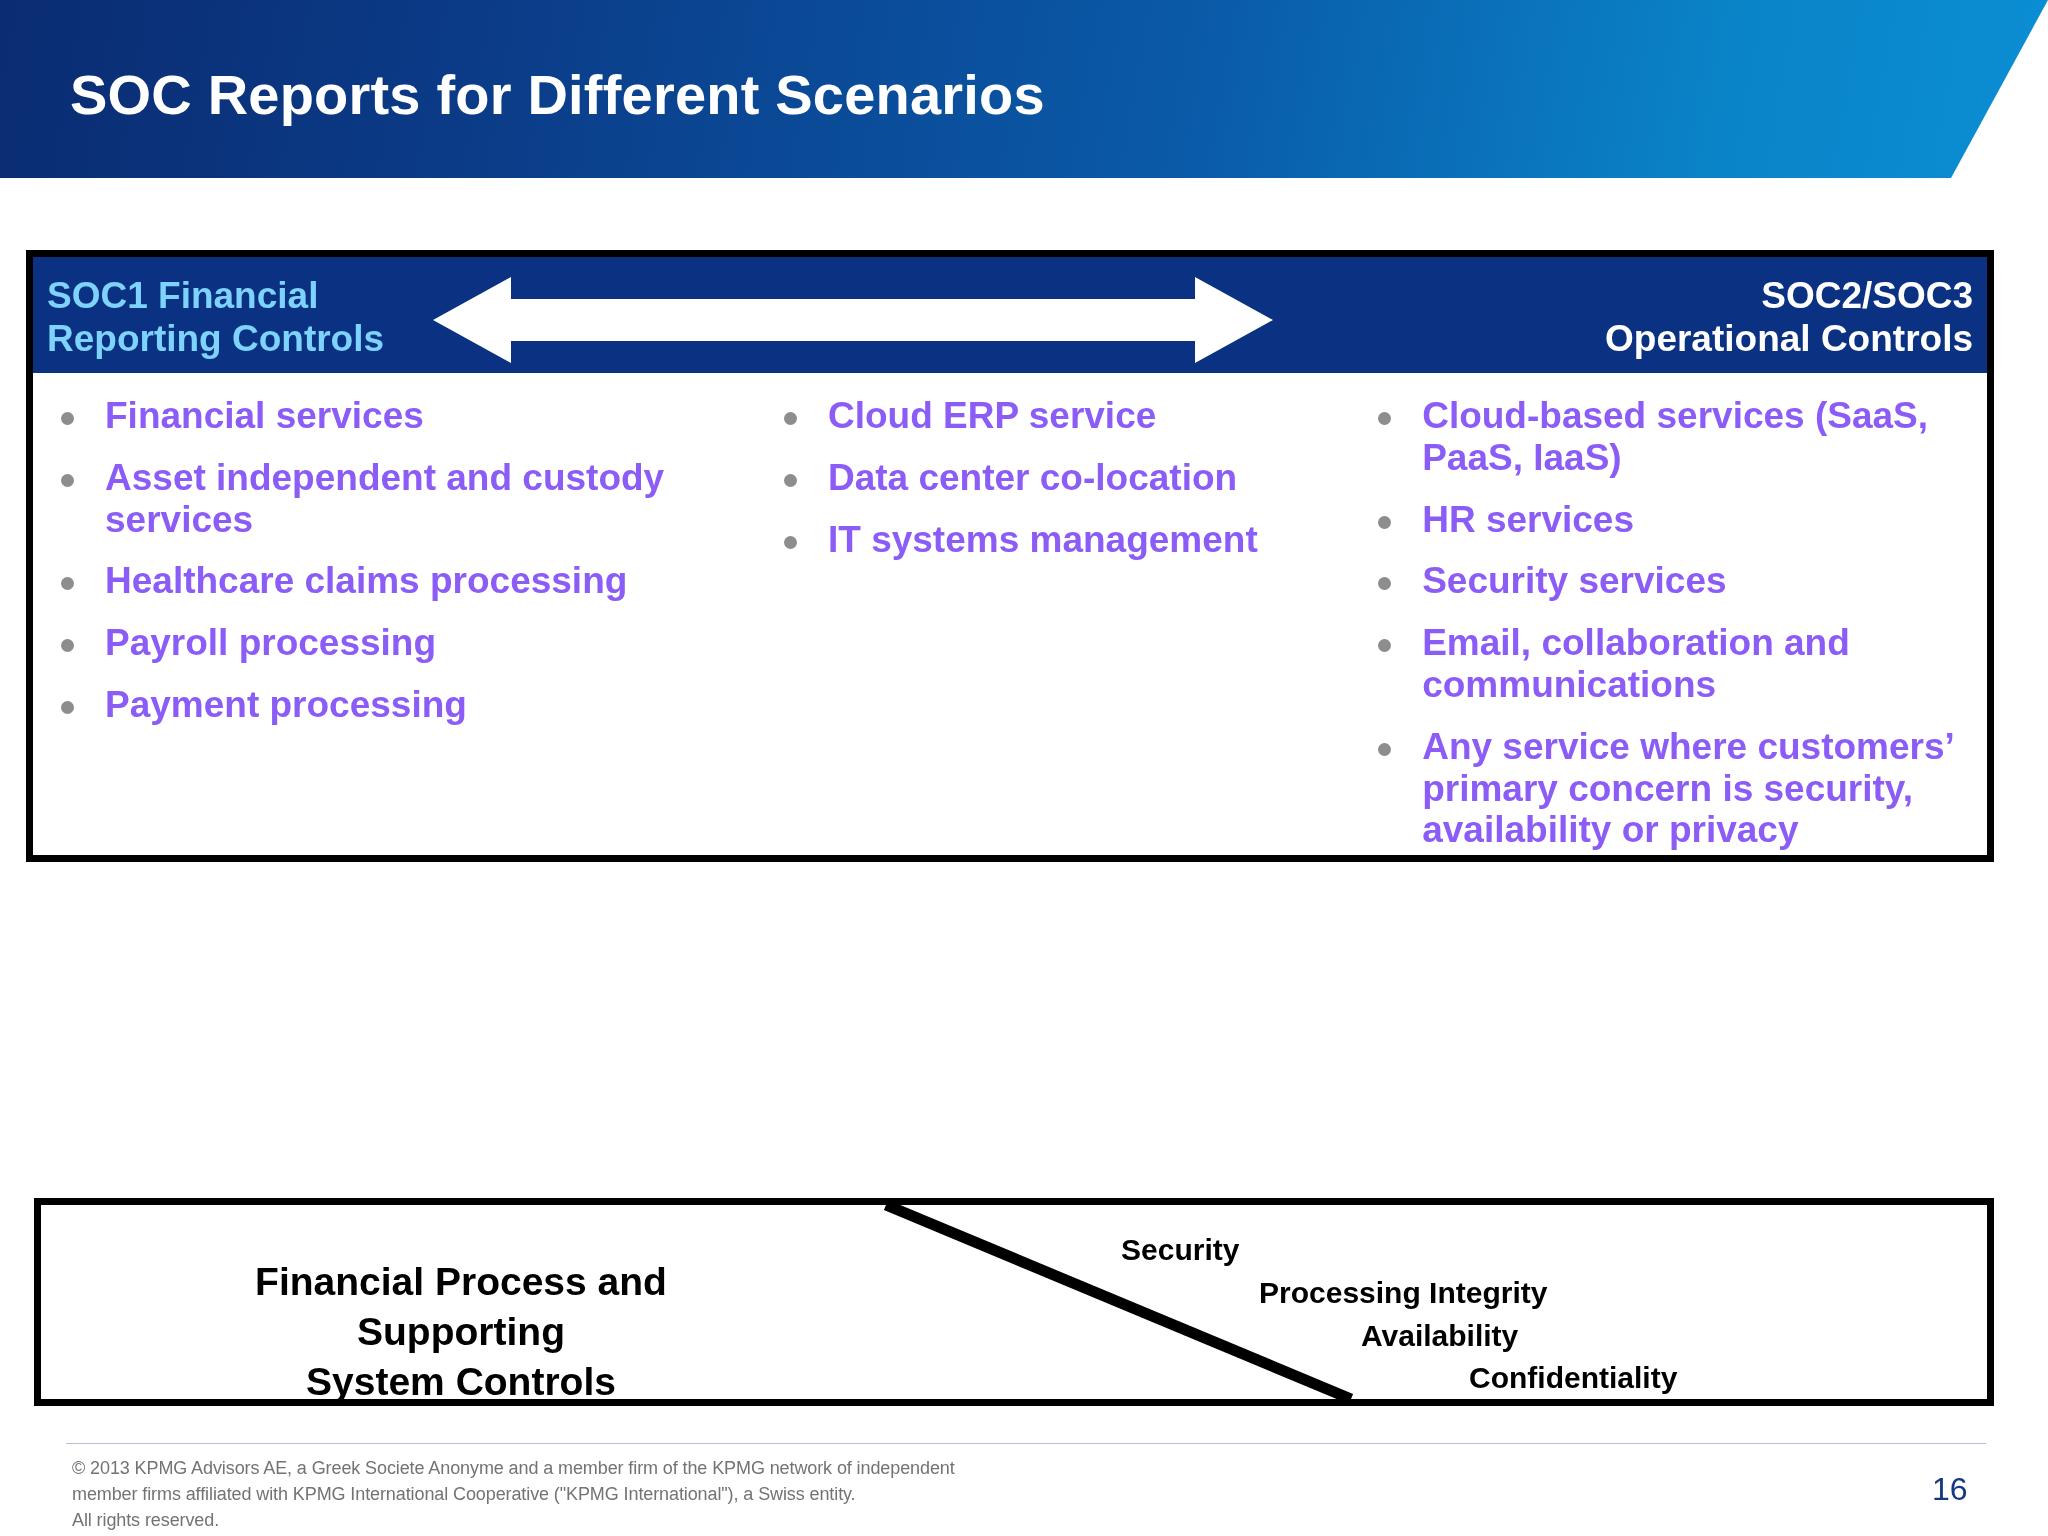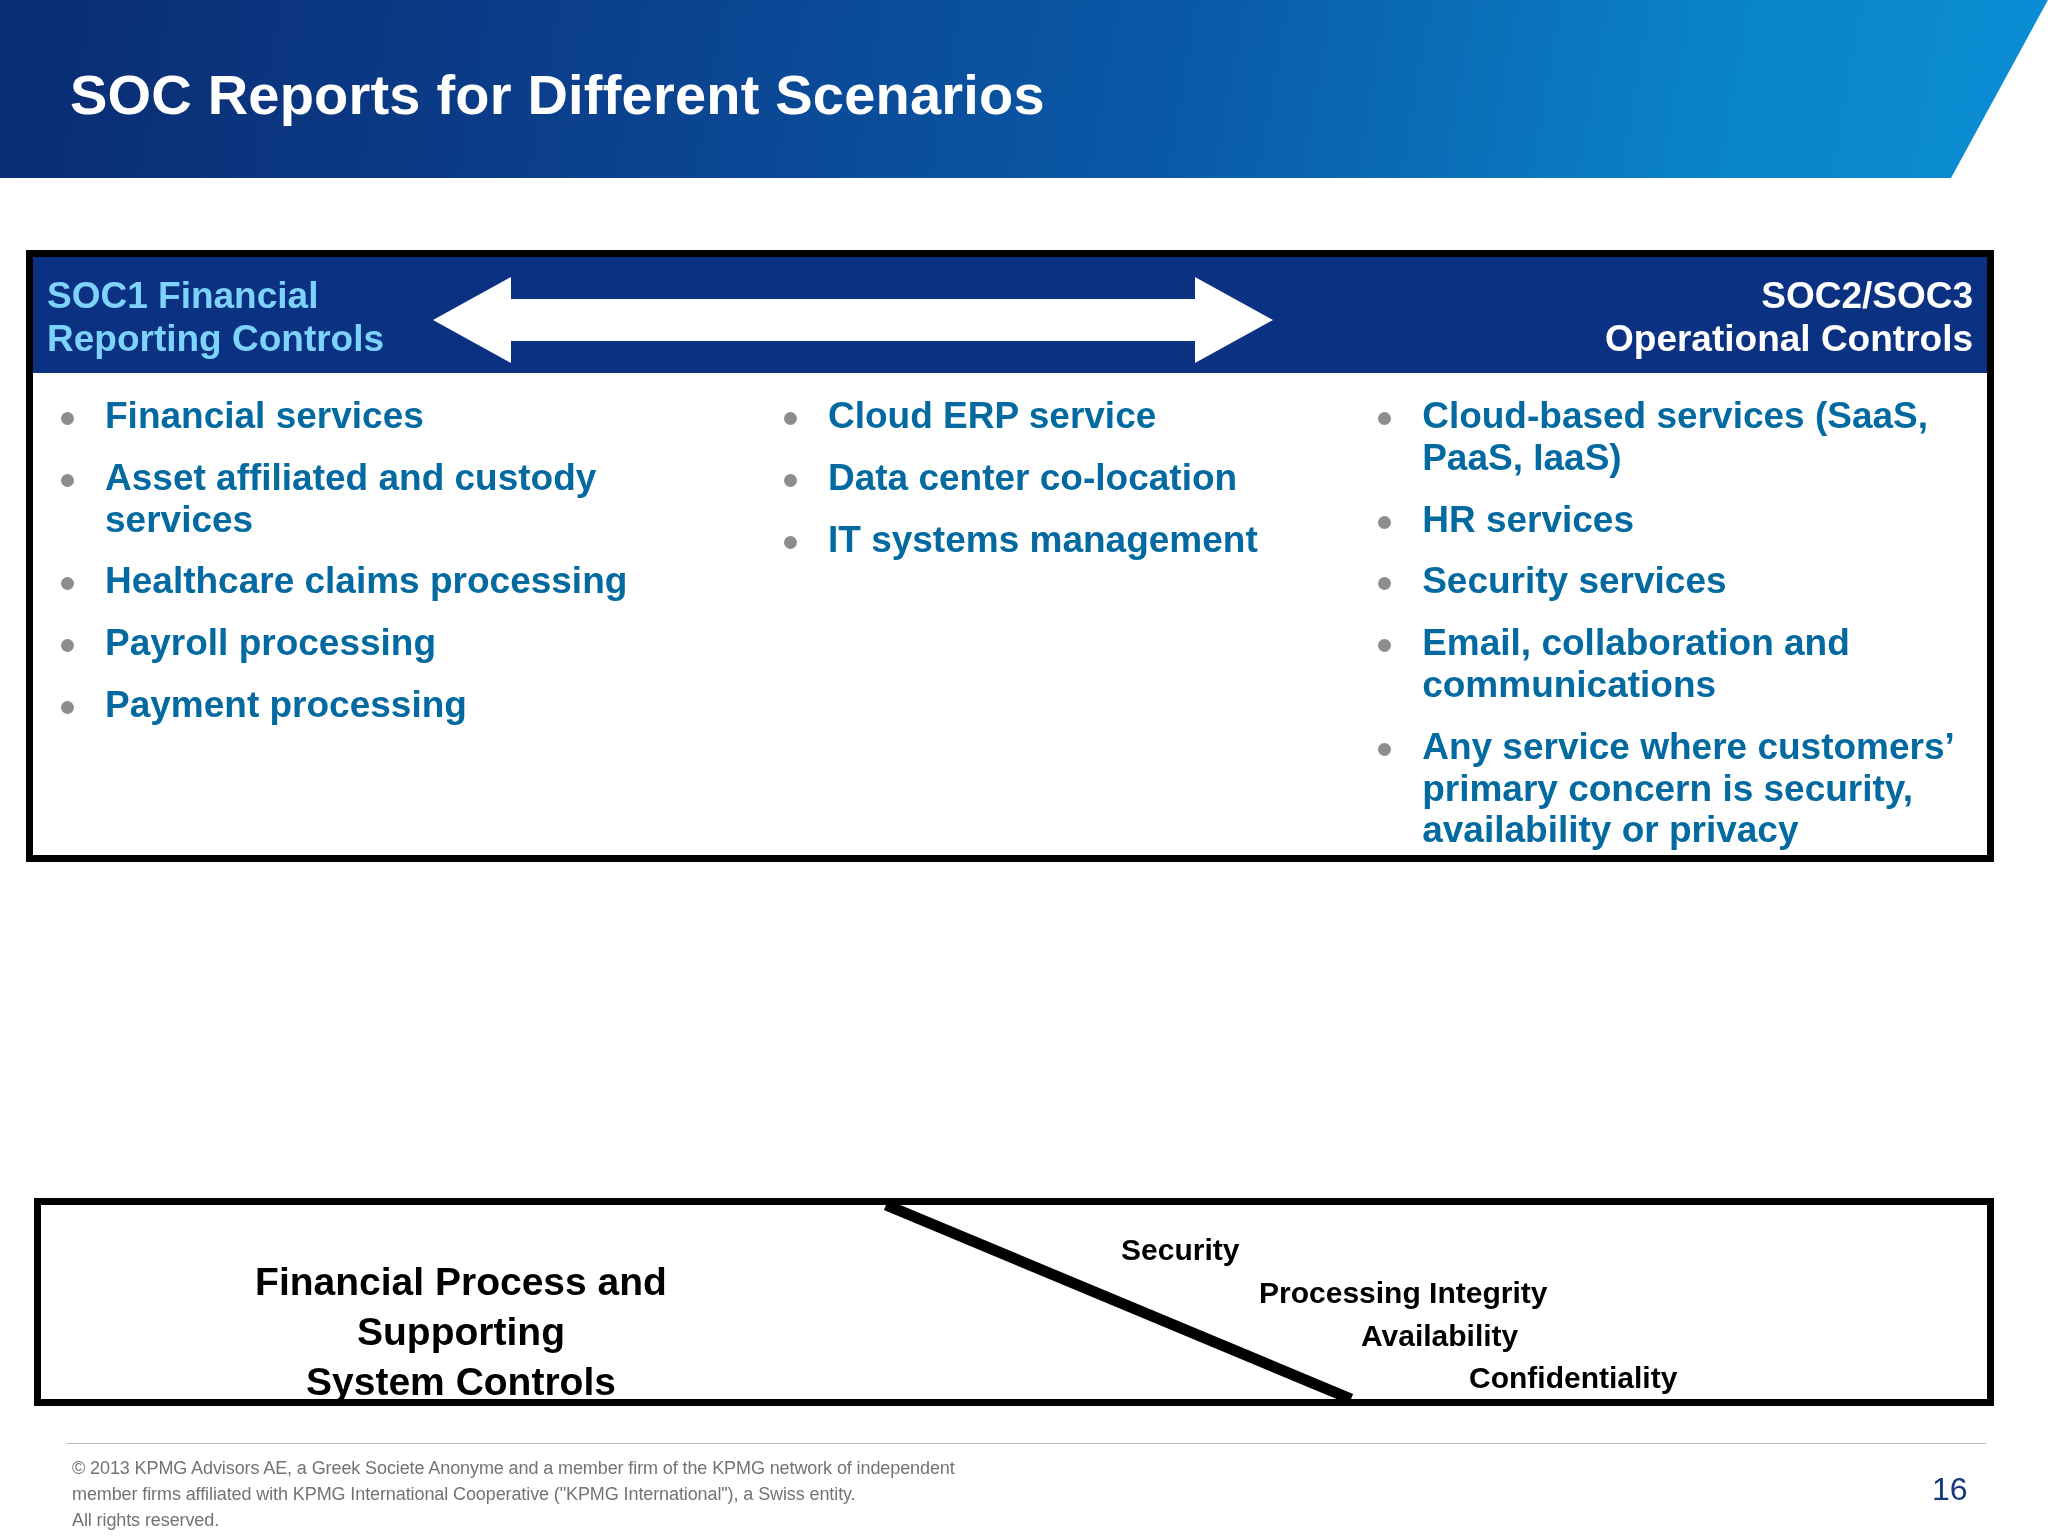--- a/index.html
+++ b/index.html
@@ -110,21 +110,21 @@
     list-style: none;
     margin: 0;
     padding: 0;
   }
   ul.bullets li {
     position: relative;
     padding-left: 62px;
     margin-bottom: 20px;
     font-size: 37px;
     font-weight: bold;
-    color: #0369a1;
+    color: #8b5cf6;
     line-height: 1.13;
   }
   ul.bullets li .dot {
     position: absolute;
     left: 18px;
     top: 17px;
     width: 13px;
     height: 13px;
     border-radius: 50%;
     background: #8d8d8d;
@@ -234,21 +234,21 @@
     <div class="cols">
 
       <div class="col col-1">
         <ul class="bullets">
           <li>
             <span class="dot"></span>
             <span>Financial services</span>
           </li>
           <li>
             <span class="dot"></span>
-            <span>Asset affiliated and custody services</span>
+            <span>Asset independent and custody services</span>
           </li>
           <li>
             <span class="dot"></span>
             <span>Healthcare claims processing</span>
           </li>
           <li>
             <span class="dot"></span>
             <span>Payroll processing</span>
           </li>
           <li>

